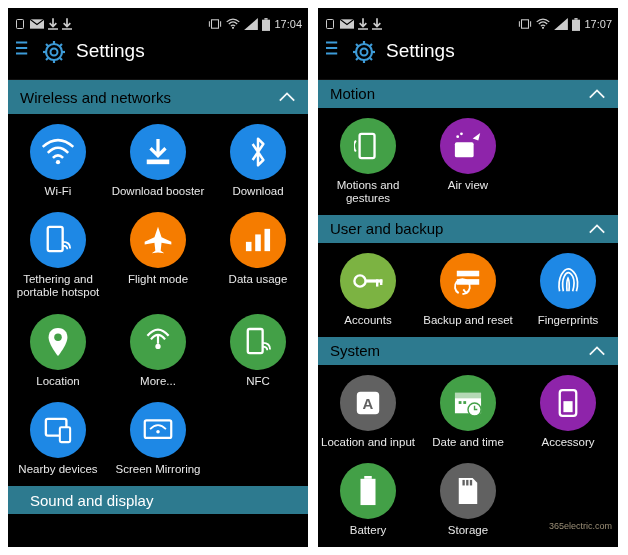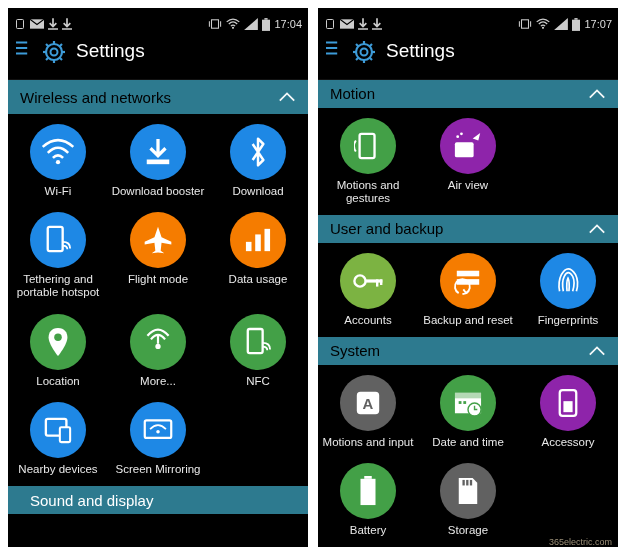--- a/index.html
+++ b/index.html
@@ -94,21 +94,21 @@
     height: 28px;
     background: #2d7a8f;
     color: #fff;
     display: flex;
     align-items: center;
     padding: 0 22px;
     font-size: 15px;
   }
   .wm {
     position: absolute;
-    bottom: 0;
+    bottom: 16px;
     right: 6px;
     font-size: 9px;
     color: #9b8f77;
     background: rgba(0,0,0,.3);
   }
 </style>
 </head>
 <body>
 
 <div class="phone">
@@ -462,21 +462,21 @@
         </span>
     </div>
     <div class="grid">
       <div class="cell">
           <div class="circle" style="background:#616161">
             <svg width="28" height="28" viewBox="0 0 30 30">
               <rect x="3" y="3" width="24" height="24" rx="4" fill="#fff"></rect>
               <text x="15" y="21" font-size="16" font-weight="bold" fill="#616161" text-anchor="middle">A</text>
             </svg>
           </div>
-          <div class="lbl">Motions and input</div>
+          <div class="lbl">Location and input</div>
         </div>
       <div class="cell">
           <div class="circle" style="background:#43a047">
             <svg width="30" height="28" viewBox="0 0 32 30">
               <rect x="2" y="4" width="28" height="22" fill="#fff"></rect>
               <rect x="2" y="4" width="28" height="6" fill="#43a047" opacity=".4"></rect>
               <rect x="6" y="13" width="3" height="3" fill="#43a047"></rect>
               <rect x="11" y="13" width="3" height="3" fill="#43a047"></rect>
               <circle cx="23" cy="22" r="7" fill="#fff" stroke="#43a047" stroke-width="1.5"></circle>
               <path d="M23 18 V22 H26" stroke="#43a047" stroke-width="1.5" fill="none"></path>

